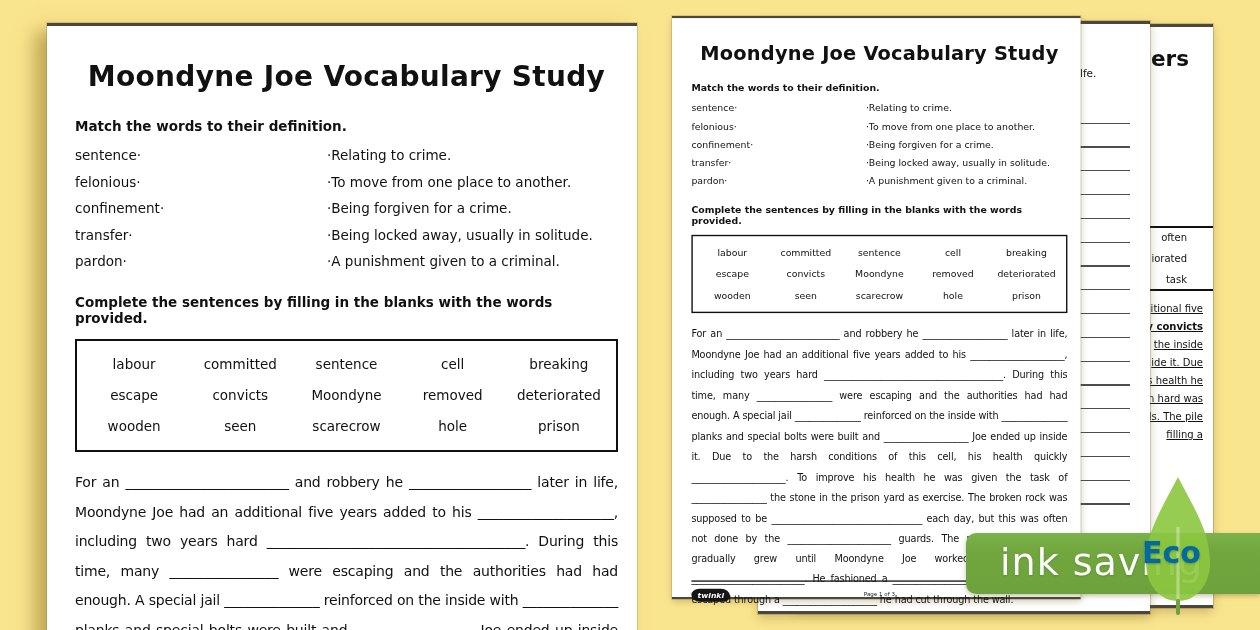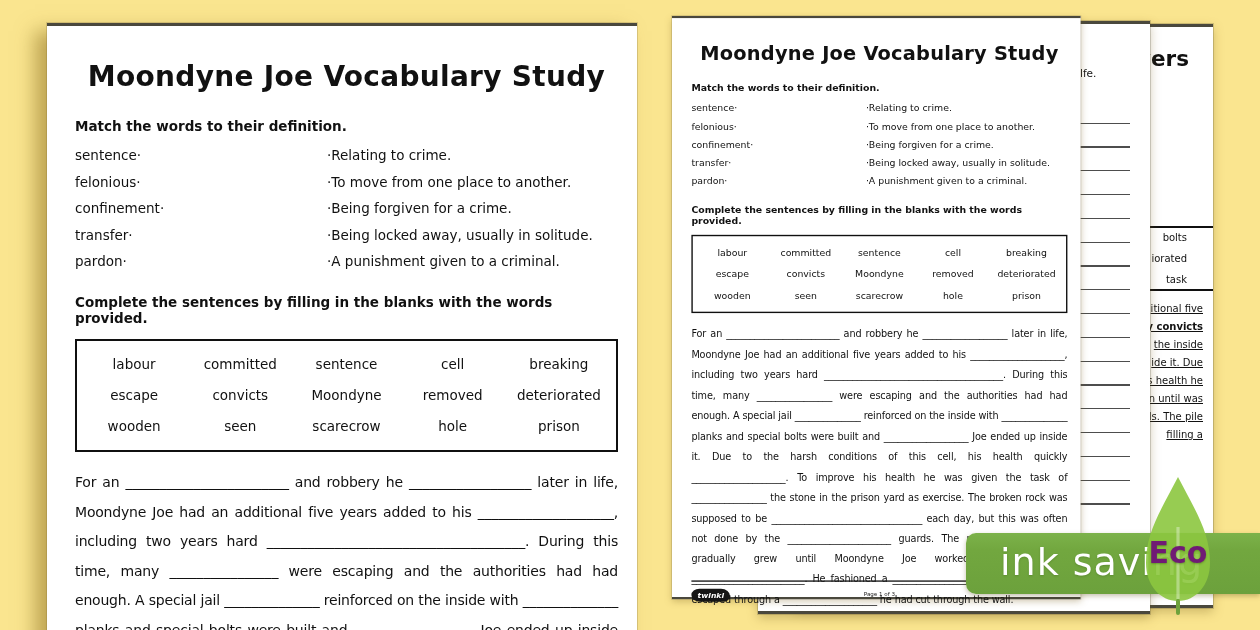--- a/index.html
+++ b/index.html
@@ -44,40 +44,40 @@
   .ans-bank-frag{position:absolute;right:26px;font-size:10px;}
   .ans-text-frag{position:absolute;right:10px;font-size:10px;white-space:nowrap;text-decoration:underline;}
   .bold{font-weight:bold;}
   
   .band{position:absolute;left:966px;top:533px;width:294px;height:61px;z-index:6;
         background:linear-gradient(to bottom,#7cb24a 0%,#72A73F 28%,#6ca13c 100%);
         border-radius:10px 0 0 10px;box-shadow:0 2px 5px rgba(90,75,20,.35);}
   .band-label{color:#fff;font-size:38px;line-height:59px;padding-left:34px;letter-spacing:1px;
               text-shadow:0 1px 2px rgba(40,70,10,.25);}
   .leaf{position:absolute;left:1142px;top:477px;z-index:7;}
-  .eco{position:absolute;left:1142px;top:535px;width:72px;text-align:center;z-index:8;
-       color:#701a75;font-weight:bold;font-size:30px;text-shadow:0 1px 2px rgba(50,85,15,.45);}
+  .eco{position:absolute;left:1142px;top:535px;width:72px;z-index:8;
+       color:#0369a1;font-weight:bold;font-size:30px;text-shadow:0 1px 2px rgba(50,85,15,.45);}
 </style>
 </head>
 <body>
 
 <div class="stage">
 
   <div class="paper" id="page-back">
     <div class="ans-title">wers</div>
     <div class="ans-box"></div>
-    <span class="ans-bank-frag" style="top:205px">bolts</span>
+    <span class="ans-bank-frag" style="top:205px">often</span>
     <span class="ans-bank-frag" style="top:226px">iorated</span>
     <span class="ans-bank-frag" style="top:247px">task</span>
     <span class="ans-text-frag" style="top:276px">itional five</span>
     <span class="ans-text-frag bold" style="top:294px">ny convicts</span>
     <span class="ans-text-frag" style="top:312px">the inside</span>
     <span class="ans-text-frag" style="top:330px">ide it. Due</span>
     <span class="ans-text-frag" style="top:348px">s health he</span>
-    <span class="ans-text-frag" style="top:366px">n until was</span>
+    <span class="ans-text-frag" style="top:366px">n hard was</span>
     <span class="ans-text-frag" style="top:384px">ds. The pile</span>
     <span class="ans-text-frag" style="top:402px">filling a</span>
   </div>
 
   <div class="paper" id="page-mid">
     <span class="mid-frag">lfe.</span>
     <div class="ruled"></div>
   </div>
 
   <div class="paper sheet" id="page-front">

